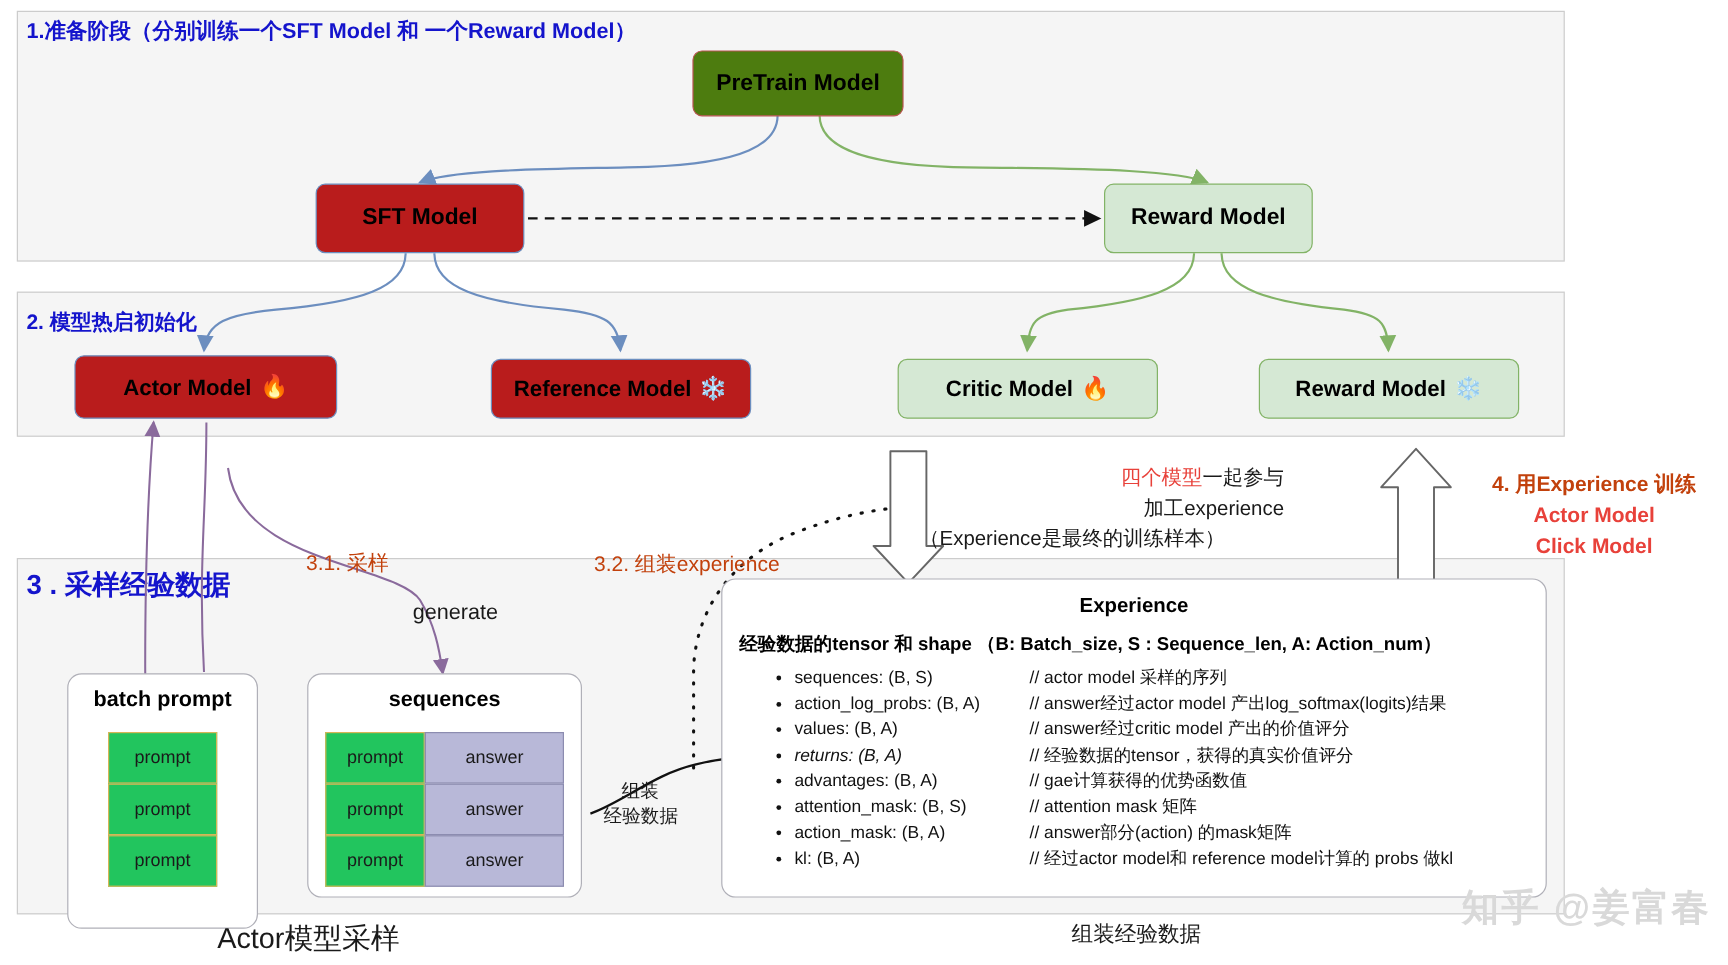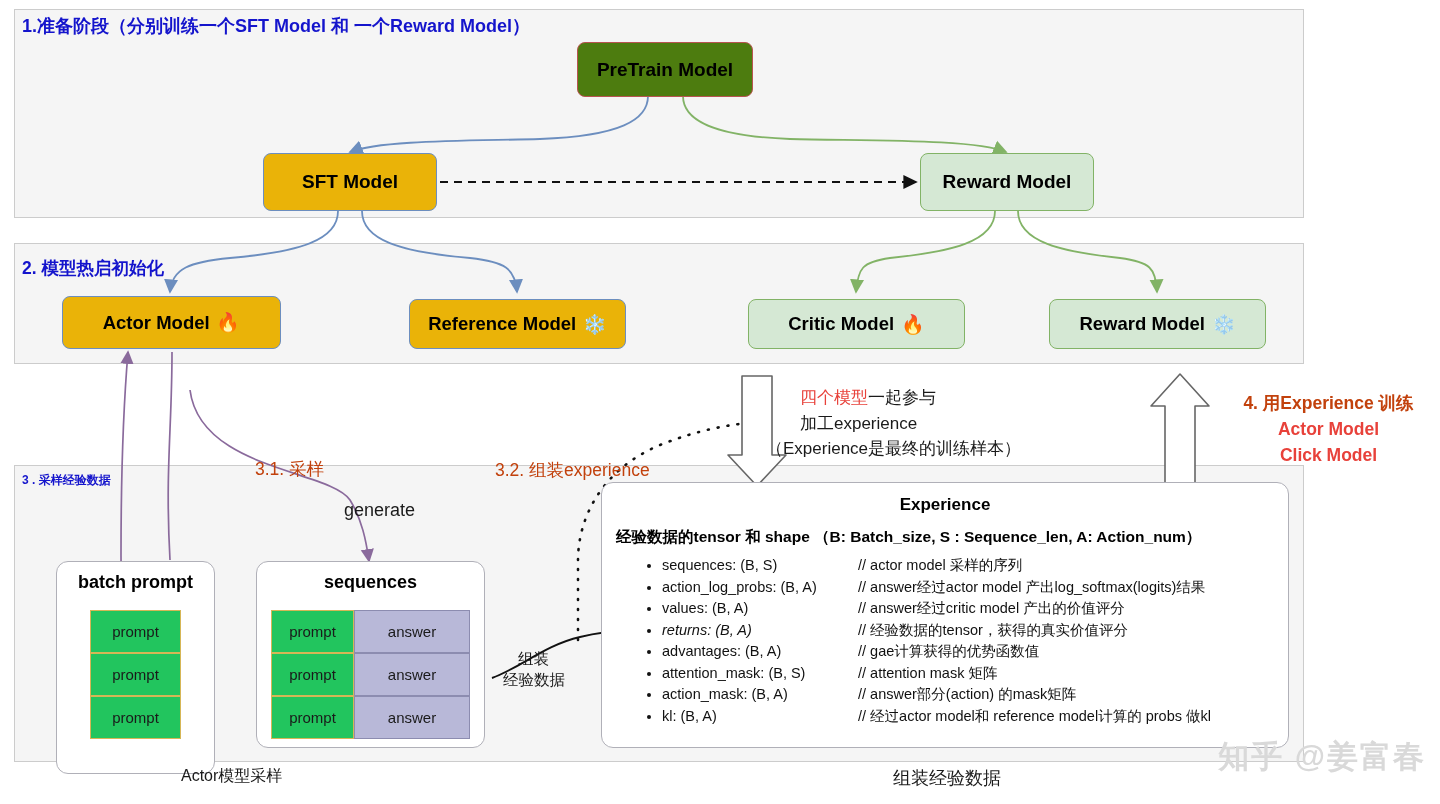--- a/index.html
+++ b/index.html
@@ -29,21 +29,21 @@
   .node {
     position:absolute;
     display:flex; align-items:center; justify-content:center;
     border-radius:8px;
     font-weight:bold;
     color:#000000;
     white-space:nowrap;
     text-align:center;
   }
   .node.pink  { background:#4d7c0f; border:1.6px solid #b85450; }
-  .node.blue  { background:#eab308; border:1.6px solid #6c8ebf; }
+  .node.blue  { background:#b91c1c; border:1.6px solid #6c8ebf; }
   .node.green { background:#d5e8d4; border:1.6px solid #82b366; }
   .node .emo { font-size:19px; margin-left:7px; line-height:1; }
 
   
   .whitebox {
     position:absolute;
     background:#ffffff;
     border:1.4px solid #b0b0b8;
     border-radius:12px;
   }
@@ -96,21 +96,21 @@
 
 <div id="stage">
 
   <div class="panel" style="left:14px; top:9px; width:1290px; height:209px;"></div>
   <div class="panel-title" style="left:22px; top:14px; font-size:18px;">1.准备阶段（分别训练一个SFT Model 和 一个Reward Model）</div>
 
   <div class="panel" style="left:14px; top:243px; width:1290px; height:121px;"></div>
   <div class="panel-title" style="left:22px; top:256px; font-size:17.5px;">2. 模型热启初始化</div>
 
   <div class="panel" style="left:14px; top:465px; width:1290px; height:297px;"></div>
-  <div class="panel-title" style="left:22px; top:472px; font-size:12px;">3 . 采样经验数据</div>
+  <div class="panel-title" style="left:22px; top:472px; font-size:23px;">3 . 采样经验数据</div>
 
   <svg class="overlay" viewBox="0 0 1440 804">
     <defs>
       <marker id="ah-blue" markerWidth="9" markerHeight="9" refX="7" refY="4.5" orient="auto">
         <path d="M0,0.6 L8,4.5 L0,8.4 z" fill="#6c8ebf"></path>
       </marker>
       <marker id="ah-green" markerWidth="9" markerHeight="9" refX="7" refY="4.5" orient="auto">
         <path d="M0,0.6 L8,4.5 L0,8.4 z" fill="#82b366"></path>
       </marker>
       <marker id="ah-purple" markerWidth="9" markerHeight="9" refX="7" refY="4.5" orient="auto">
@@ -184,21 +184,21 @@
 
   <div class="lbl blue" style="left:255px; top:427px; font-size:17.5px;">3.1. 采样</div>
 
   <div class="lbl blue" style="left:495px; top:428px; font-size:17.5px;">3.2. 组装experience</div>
 
   <div class="lbl black" style="left:344px; top:500px; font-size:18px;">generate</div>
 
   <div class="lbl black" style="left:518px; top:649px; font-size:15.5px;">组装</div>
   <div class="lbl black" style="left:503px; top:670px; font-size:15.5px;">经验数据</div>
 
-  <div class="multi" style="left:800px; top:385px; font-size:17px; text-align:left; width:270px;">
+  <div class="multi" style="left:800px; top:385px; font-size:17px; text-align:right; width:270px;">
     <div>
       <span class="lbl red" style="position:static;">四个模型</span><span class="lbl black" style="position:static;">一起参与</span>
     </div>
     <div class="lbl black" style="position:static;">加工experience</div>
   </div>
   <div class="lbl black" style="left:766px; top:437px; font-size:17px;">（Experience是最终的训练样本）</div>
 
   <div class="multi" style="left:1221px; top:390px; font-size:17.5px; text-align:center; width:215px;">
     <div style="font-weight:bold;">
       <span class="lbl blue" style="position:static;">4. 用</span><span class="lbl blue" style="position:static;">Experience</span><span class="lbl blue" style="position:static;"> 训练</span>
@@ -250,18 +250,18 @@
         <li><span class="nm" style="width: 196px;">action_log_probs: (B, A)</span><span class="cm">// answer经过actor model 产出log_softmax(logits)结果</span></li>
         <li><span class="nm" style="width: 196px;">values: (B, A)</span><span class="cm">// answer经过critic model 产出的价值评分</span></li>
         <li><span class="nm" style="width: 196px; font-style: italic;">returns: (B, A)</span><span class="cm">// 经验数据的tensor，获得的真实价值评分</span></li>
         <li><span class="nm" style="width: 196px;">advantages: (B, A)</span><span class="cm">// gae计算获得的优势函数值</span></li>
         <li><span class="nm" style="width: 196px;">attention_mask: (B, S)</span><span class="cm">// attention mask 矩阵</span></li>
         <li><span class="nm" style="width: 196px;">action_mask: (B, A)</span><span class="cm">// answer部分(action) 的mask矩阵</span></li>
         <li><span class="nm" style="width: 196px;">kl: (B, A)</span><span class="cm">// 经过actor model和 reference model计算的 probs 做kl</span></li>
       </ul>
   </div>
 
-  <div class="lbl black" style="left:181px; top:766px; font-size:16px;">Actor模型采样</div>
+  <div class="lbl black" style="left:181px; top:766px; font-size:24px;">Actor模型采样</div>
   <div class="lbl black" style="left:893px; top:766px; font-size:18px;">组装经验数据</div>
 
   <div id="watermark">知乎 @姜富春</div>
 
 </div>
 
 </body></html>

